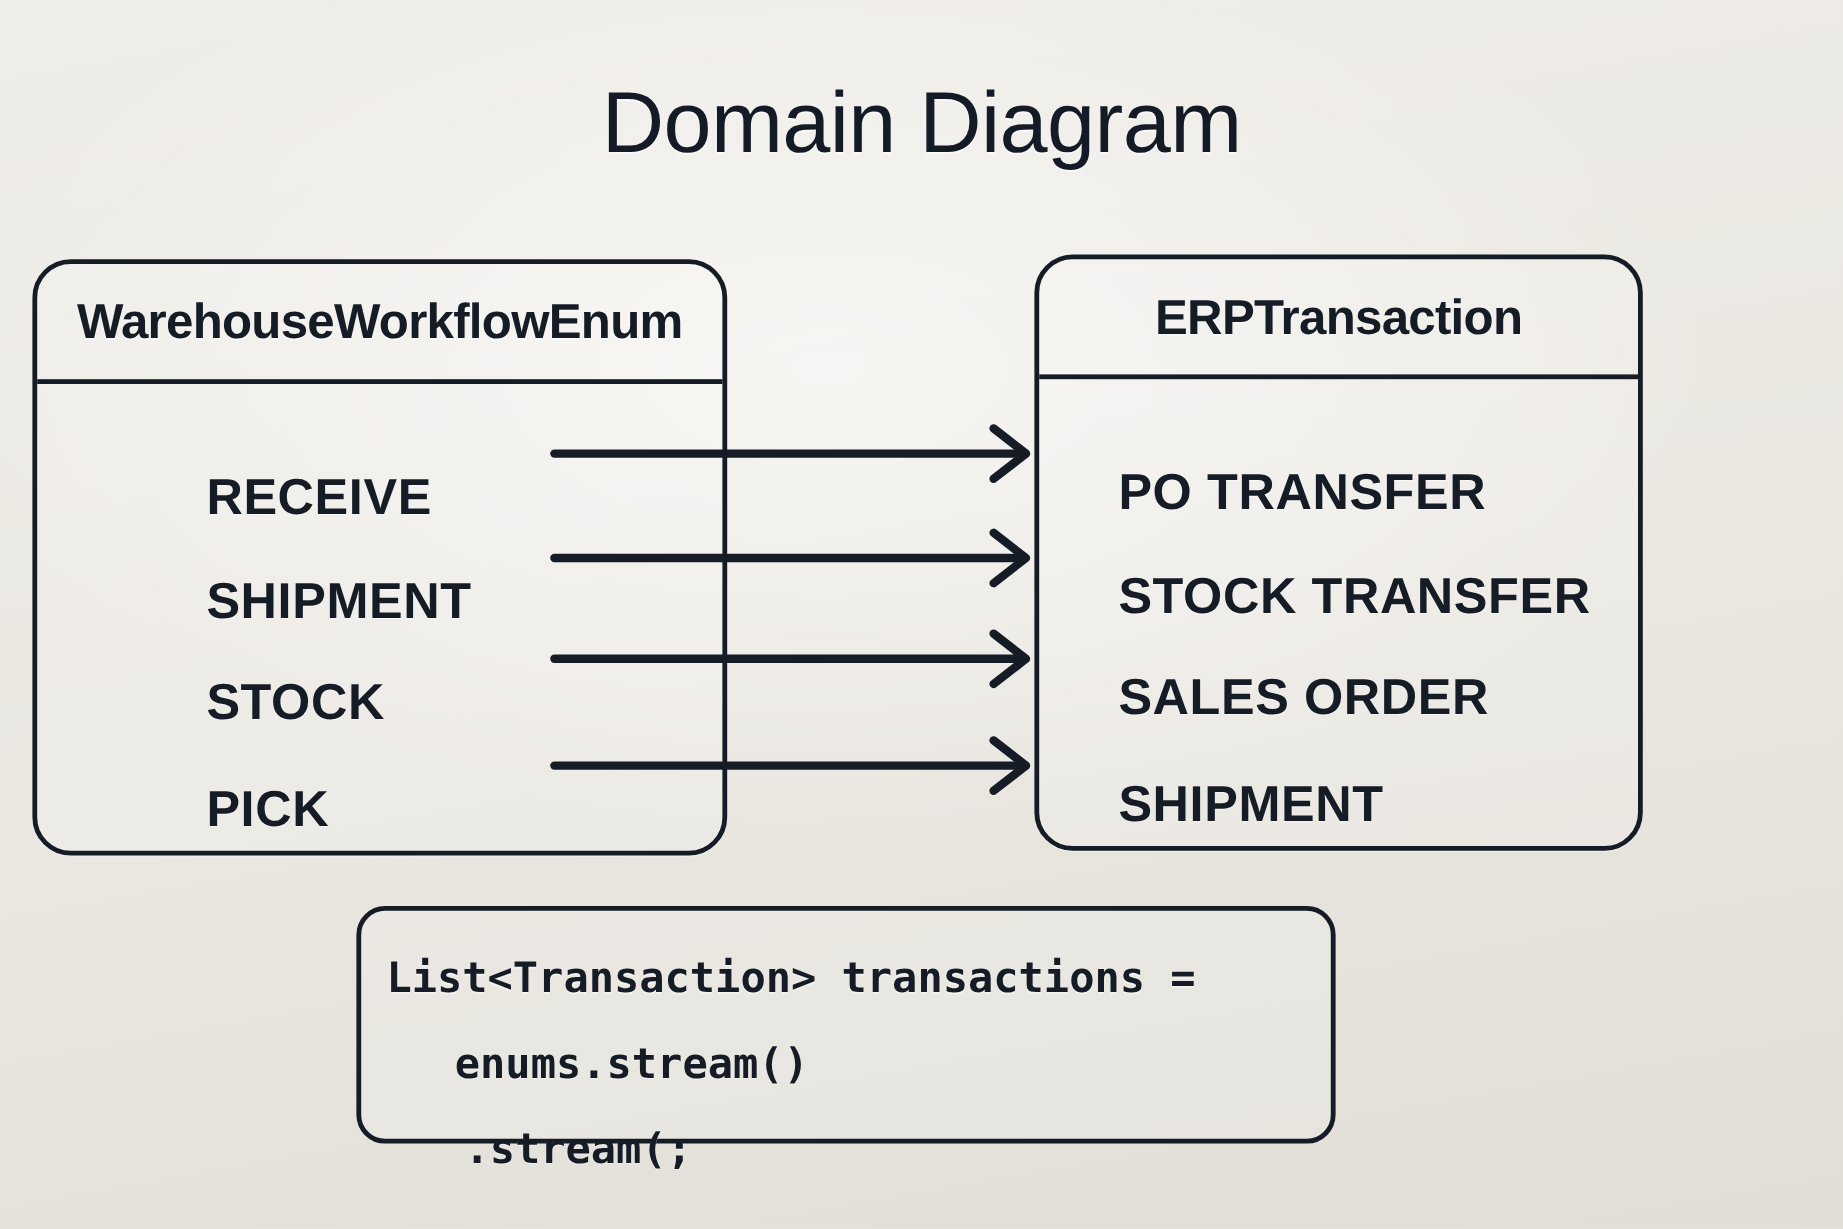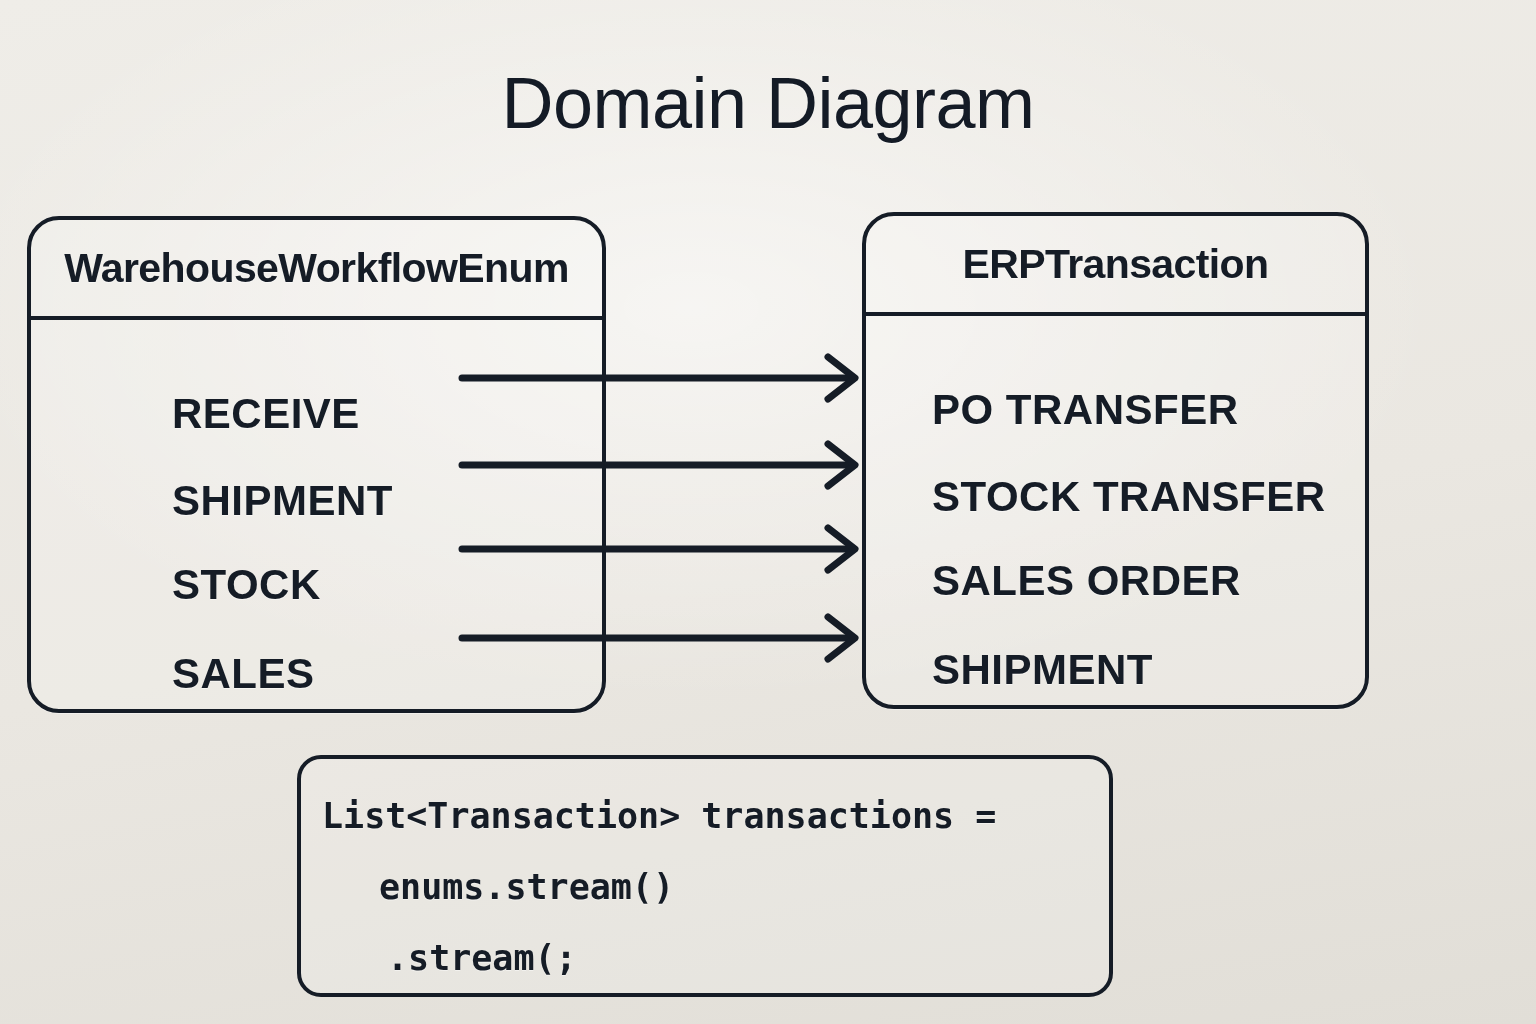--- a/index.html
+++ b/index.html
@@ -110,21 +110,21 @@
   }
   .enum-member  { left: 141px; }
   .erp-member   { left: 66px; }
 
   
   #code-box {
     position: absolute;
     left: 297px;
     top: 755px;
     width: 816px;
-    height: 242px;
+    height: 198px;
     border: 4px solid #151C26;
     border-radius: 24px;
     background: rgba(255,255,255,0.14);
     box-sizing: border-box;
     padding: 26px 0 0 0;
   }
   .code-line {
     font-family: "DejaVu Sans Mono", monospace;
     font-size: 35px;
     font-weight: 700;
@@ -155,21 +155,21 @@
   <div class="diagram-title">Domain Diagram</div>
 
   <div class="class-box" id="enum-box">
     <div class="class-header">
       <span class="class-header-text" id="enum-header-text">WarehouseWorkflowEnum</span>
     </div>
     <div class="member-list">
       <div class="member enum-member" style="top:66px">RECEIVE</div>
       <div class="member enum-member" style="top:153px">SHIPMENT</div>
       <div class="member enum-member" style="top:237px">STOCK</div>
-      <div class="member enum-member" style="top:326px">SALES</div>
+      <div class="member enum-member" style="top:326px">PICK</div>
     </div>
   </div>
 
   <div class="class-box" id="erp-box">
     <div class="class-header">
       <span class="class-header-text">ERPTransaction</span>
     </div>
     <div class="member-list">
       <div class="member erp-member" style="top:66px">PO TRANSFER</div>
       <div class="member erp-member" style="top:153px">STOCK TRANSFER</div>

